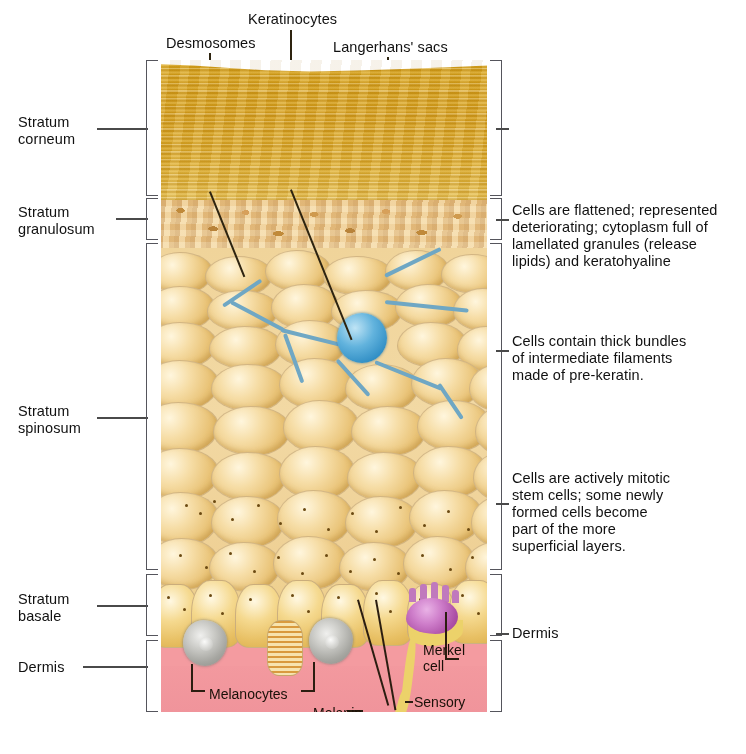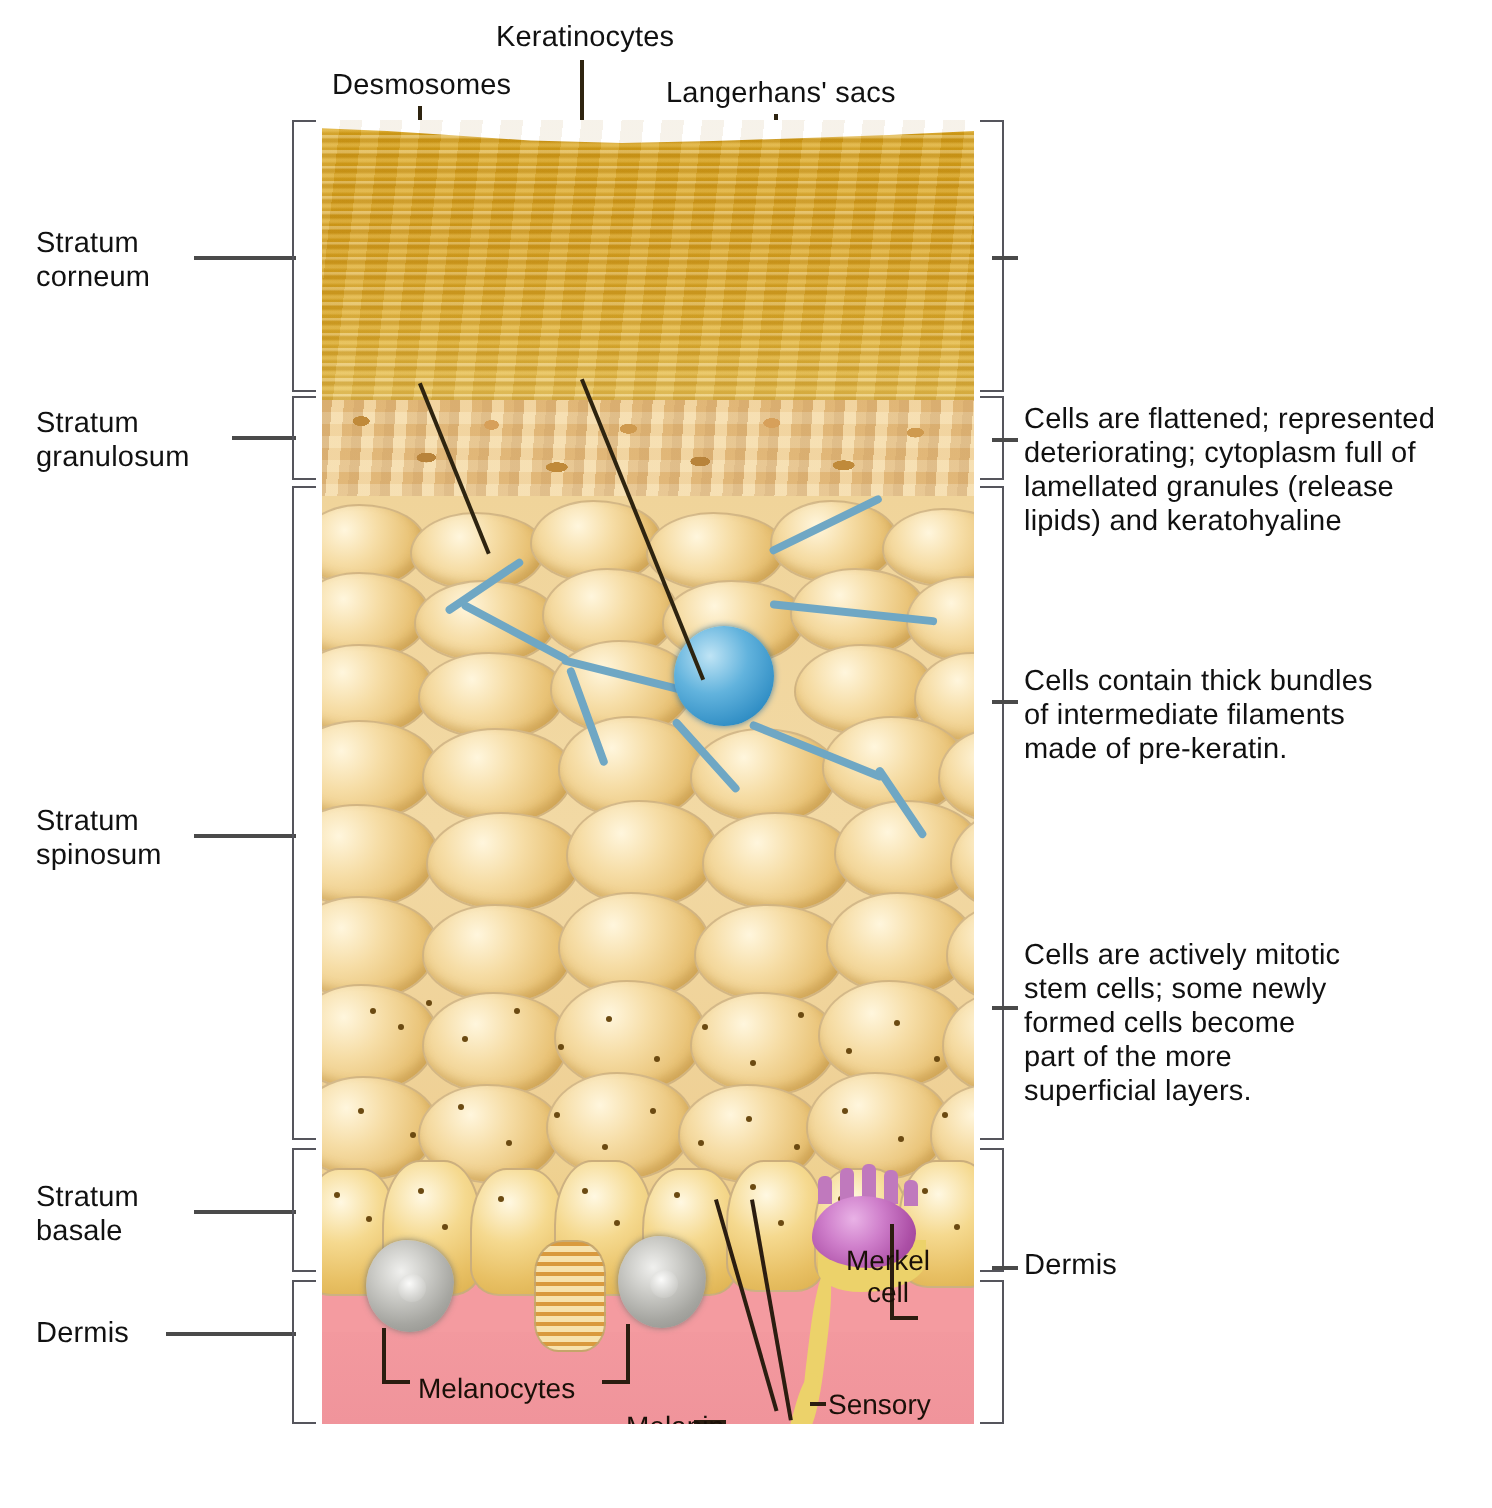--- a/index.html
+++ b/index.html
@@ -468,21 +468,21 @@
     <div class="cline" style="left:196px; top:540px; width:1.7px; height:110px; transform:rotate(-16deg); transform-origin:0 0;"></div>
     <div class="cline" style="left:214px; top:540px; width:1.7px; height:112px; transform:rotate(-10deg); transform-origin:0 0;"></div>
     <div class="cline" style="left:186px; top:650px; width:16px;  height:1.6px;"></div>
 
     <div class="cline" style="left:284px; top:552px; width:1.6px; height:48px;"></div>
     <div class="cline" style="left:284px; top:598px; width:14px;  height:1.6px;"></div>
 
     <div class="inlabel" style="left:48px;  top:626px;">Melanocytes</div>
     <div class="inlabel" style="left:152px; top:645px;">Melanin
 granules</div>
-    <div class="inlabel" style="left:262px; top:562px;text-align:center;">Merkel
+    <div class="inlabel" style="left:262px; top:582px;">Merkel
 cell</div>
     <div class="inlabel" style="left:253px; top:634px;">Sensory
 nerve
 ending</div>
     <div class="cline" style="left:244px; top:641px; width:8px; height:1.6px;"></div>
 
   </div>
 
   <div class="bracket right" style="left:490px; top:60px;  width:12px; height:136px;"></div>
   <div class="bracket right" style="left:490px; top:198px; width:12px; height:42px;"></div>

